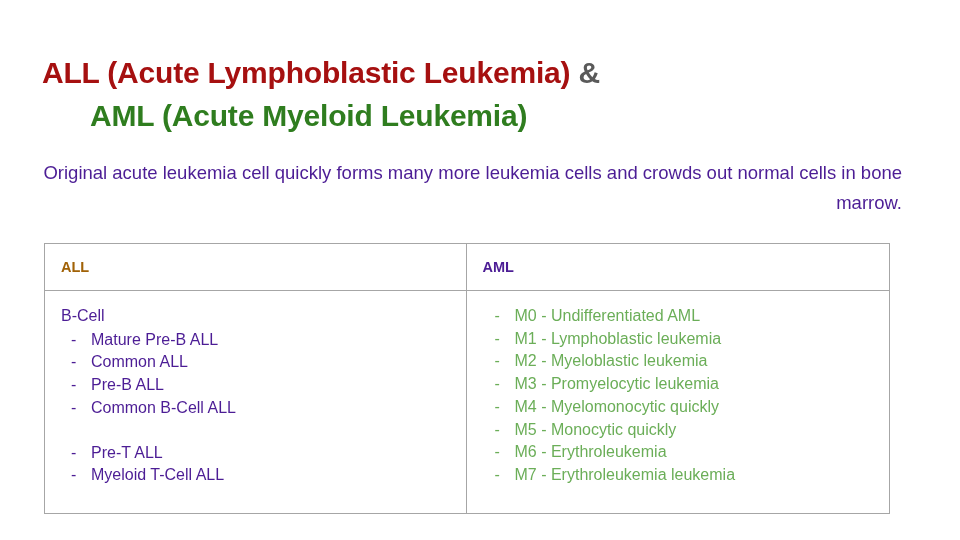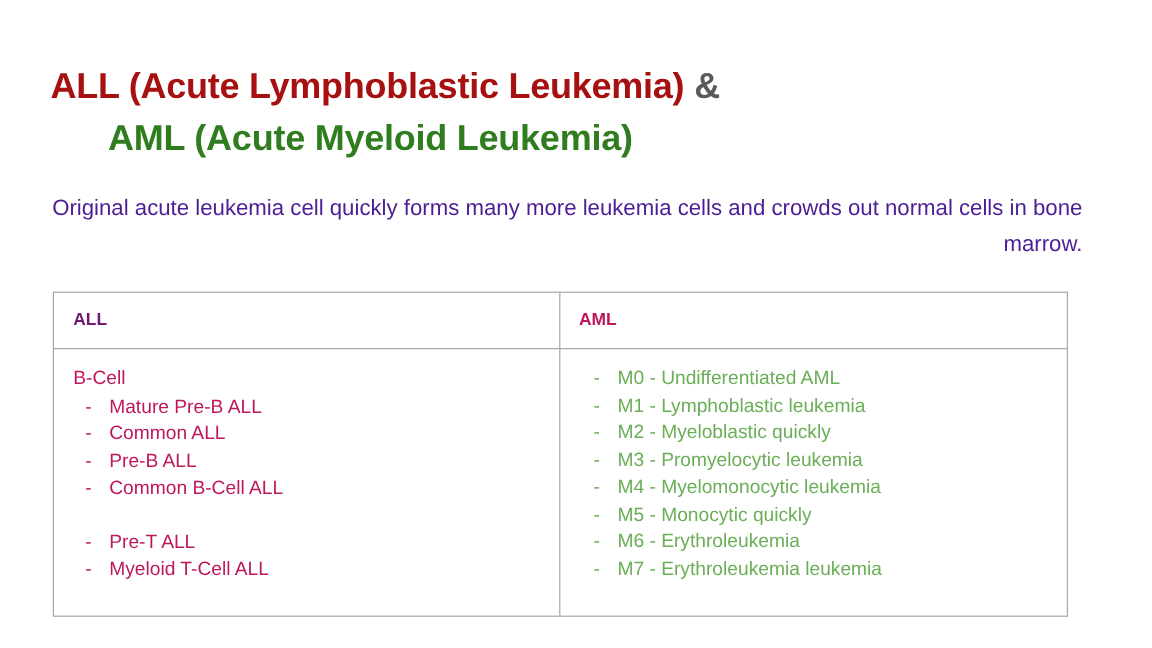--- a/index.html
+++ b/index.html
@@ -79,22 +79,22 @@
     width: 423px;
     box-sizing: border-box;
   }
   .th {
     display: flex;
     align-items: center;
     padding-left: 16px;
     font-size: 14.5px;
     font-weight: bold;
   }
-  .th-all { color: #701a75; }
-  .th-aml { color: #be185d; text-align: right; }
+  .th-all { color: #a16207; }
+  .th-aml { color: #4c1d95; text-align: right; }
 
   .td {
     padding: 14px 16px 16px 16px;
     box-sizing: border-box;
   }
   .group-label {
     font-size: 16px;
     line-height: 1.42;
     margin-bottom: 1px;
   }
@@ -112,21 +112,21 @@
     padding: 0;
   }
   .dash {
     width: 30px;
     flex: 0 0 30px;
     padding-left: 10px;
     box-sizing: border-box;
   }
   .item-text { flex: 1 1 auto; }
 
-  .red-text   { color: #be185d; }
+  .red-text   { color: #4c1d95; }
   .green-text { color: #6BAE58; }
 
   .right-list .dash {
     width: 32px;
     flex: 0 0 32px;
     padding-left: 12px;
   }
   .right-list li { line-height: 1.43; }
   .left-list li  { line-height: 1.42; }
 </style>
@@ -197,29 +197,29 @@
           <li>
             <span class="dash green-text">-</span>
             <span class="item-text green-text">M0 - Undifferentiated AML</span>
           </li>
           <li>
             <span class="dash green-text">-</span>
             <span class="item-text green-text">M1 - Lymphoblastic leukemia</span>
           </li>
           <li>
             <span class="dash green-text">-</span>
-            <span class="item-text green-text">M2 - Myeloblastic quickly</span>
+            <span class="item-text green-text">M2 - Myeloblastic leukemia</span>
           </li>
           <li>
             <span class="dash green-text">-</span>
             <span class="item-text green-text">M3 - Promyelocytic leukemia</span>
           </li>
           <li>
             <span class="dash green-text">-</span>
-            <span class="item-text green-text">M4 - Myelomonocytic leukemia</span>
+            <span class="item-text green-text">M4 - Myelomonocytic quickly</span>
           </li>
           <li>
             <span class="dash green-text">-</span>
             <span class="item-text green-text">M5 - Monocytic quickly</span>
           </li>
           <li>
             <span class="dash green-text">-</span>
             <span class="item-text green-text">M6 - Erythroleukemia</span>
           </li>
           <li>

